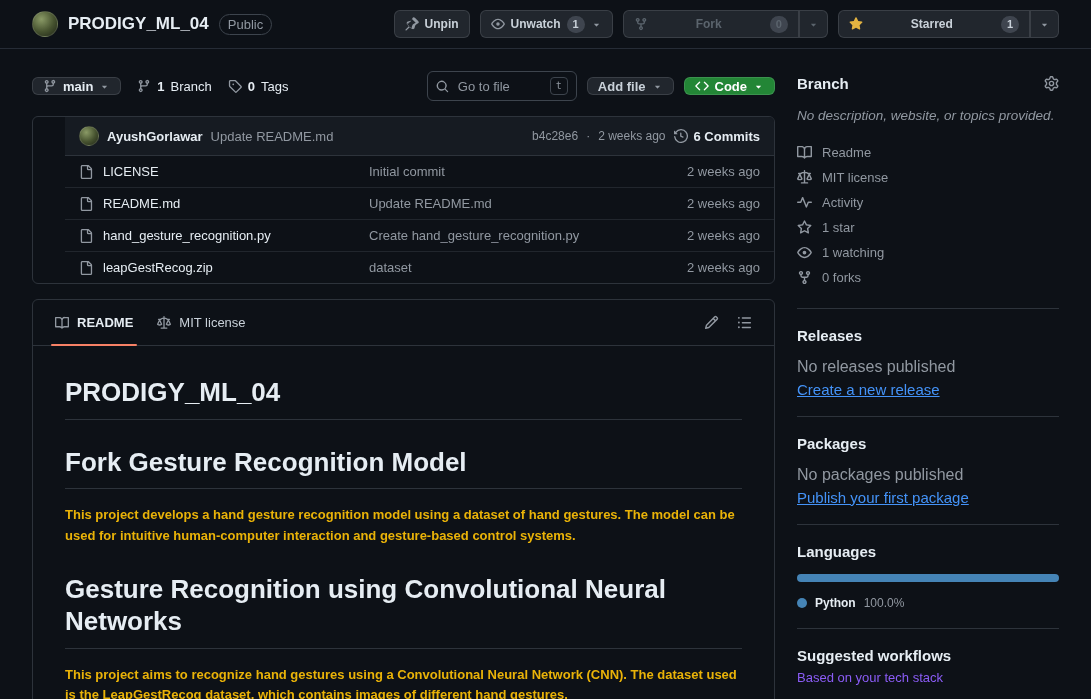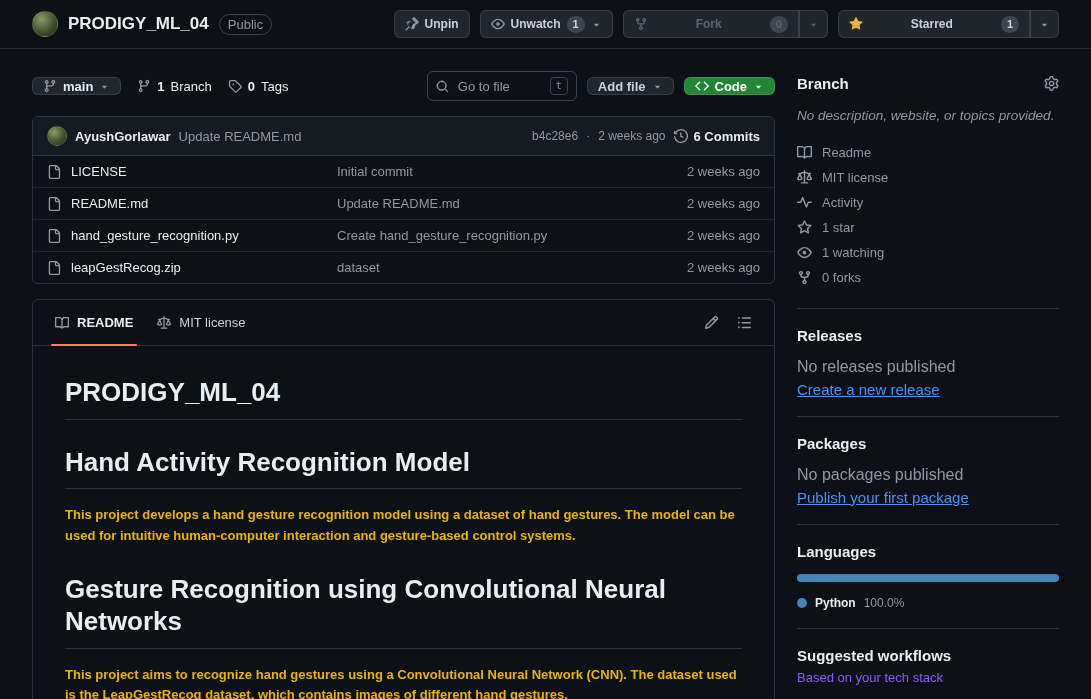--- a/index.html
+++ b/index.html
@@ -57,21 +57,21 @@
   .goto { display:flex; align-items:center; gap:7px; width:150px; height:30px;
     border:1px solid #3d444d; border-radius:6px; padding:0 8px;justify-content:flex-end; }
   .goto svg { fill:#9198a1; }
   .goto input { flex:1; min-width:0; background:transparent; border:none; outline:none;
     color:#e6edf3; font-size:13px; font-family:inherit; }
   .goto input::placeholder { color:#9198a1; }
   .kbd { border:1px solid #3d444d; border-radius:4px; font-size:10px; line-height:16px;
     padding:0 5px; color:#9198a1; font-family:"DejaVu Sans Mono",monospace; }
 
   
-  .file-table { border:1px solid #2d333b; border-radius:6px; overflow:hidden; margin-top:15px; }
+  .file-table { border:1px solid #2d333b; border-radius:6px; overflow:hidden; margin-top:15px;padding-left:32px; }
   .commit-row { background:#161b22; display:flex; align-items:center; gap:8px;
     padding:9px 14px; border-bottom:1px solid #2d333b; font-size:13px; }
   .commit-author { font-weight:700; color:#e6edf3; cursor:pointer; }
   .commit-msg { color:#9198a1; cursor:pointer; }
   .commit-right { margin-left:auto; display:flex; align-items:center; gap:8px; }
   .commit-meta { color:#9198a1; font-size:12px; cursor:pointer; }
   .commits-count { display:flex; align-items:center; gap:6px; font-weight:700; color:#e6edf3;
     font-size:13px; cursor:pointer; }
   .commits-count svg { fill:#9198a1; }
   .file-row { display:flex; align-items:center; padding:8px 14px; font-size:13px;
@@ -372,21 +372,21 @@
             </button>
           <button class="icon-btn">
               <svg width="15" height="15">
                 <use href="#i-list"></use>
               </svg>
             </button>
         </span>
       </div>
       <article class="article">
         <h1 class="md-h1">PRODIGY_ML_04</h1>
-        <h1 class="md-h1">Hand Activity Recognition Model</h1>
+        <h1 class="md-h1">Fork Gesture Recognition Model</h1>
         <p class="md-p">This project develops a hand gesture recognition model using a dataset of hand gestures. The model can be used for intuitive human-computer interaction and gesture-based control systems.</p>
         <h1 class="md-h1">Gesture Recognition using Convolutional Neural Networks</h1>
         <p class="md-p">This project aims to recognize hand gestures using a Convolutional Neural Network (CNN). The dataset used is the LeapGestRecog dataset, which contains images of different hand gestures.</p>
       </article>
     </div>
   </div>
 
   <aside class="sidebar">
 
     <section class="side-section">

